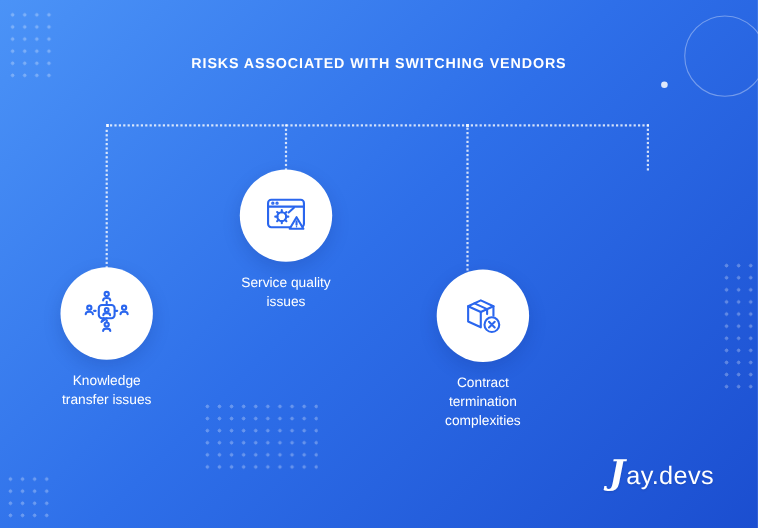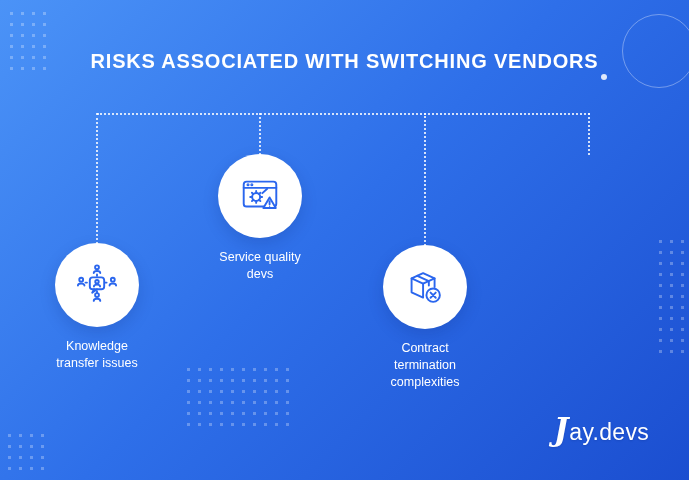--- a/index.html
+++ b/index.html
@@ -32,39 +32,39 @@
   }
   .small-dot{
     position:absolute; left:601px; top:74px;
     width:6px; height:6px; border-radius:50%;
     background:rgba(255,255,255,.85);
   }
 
   .title{
     position:absolute; top:50px; left:0; width:100%;
     text-align:center;
-    color:#ffffff; font-size:20px; font-weight:700;
+    color:#ffffff; font-size:13px; font-weight:700;
     letter-spacing:.8px;
   }
 
   
   .conn{ position:absolute; pointer-events:none; }
   .conn-h{ border-top:2px dotted rgba(255,255,255,.8); height:0; }
   .conn-v{ border-left:2px dotted rgba(255,255,255,.8); width:0; }
   #conn-main{ left:97px; top:113px; width:493px; }
   #conn-v1{ left:96px; top:113px; height:131px; }
   #conn-v2{ left:259px; top:113px; height:42px; }
   #conn-v3{ left:424px; top:113px; height:133px; }
   #conn-v4{ left:588px; top:113px; height:42px; }
 
   
   .node{ position:absolute; width:130px; text-align:center; }
   #node-1{ left:32px;  top:243px;text-align:center; }
   #node-2{ left:195px; top:154px; }
-  #node-3{ left:360px; top:245px; }
+  #node-3{ left:374px; top:245px; }
   #node-4{ left:524px; top:154px; }
 
   .icon-circle{
     width:84px; height:84px; margin:0 auto;
     background:#ffffff; border-radius:50%;
     display:flex; align-items:center; justify-content:center;
     box-shadow:0 6px 16px rgba(10,36,110,.18);
     color:#2a66ee;
   }
   .icon-circle svg{ display:block; }
@@ -147,21 +147,21 @@
         <circle cx="20" cy="25" r="4.2"></circle>
         <path d="M20 18.8 v2 M20 29.2 v2 M13.8 25 h2 M24.2 25 h2 M15.6 20.6 l1.4 1.4 M23 27.9 l1.4 1.4 M24.4 20.6 l-1.4 1.4 M17 27.9 l-1.4 1.4"></path>
 
         <path d="M26.5 21 l5 -4.5"></path>
 
         <path d="M34 25.5 L40.5 36.5 H27.5 Z" fill="#ffffff"></path>
         <path d="M34 29.5 v3.2"></path>
         <circle cx="34" cy="34.6" r="0.7" fill="currentColor" stroke="none"></circle>
       </svg>
     </div>
-    <div class="node-label">Service quality devs</div>
+    <div class="node-label">Service quality issues</div>
   </div>
 
   <div id="node-3" class="node">
     <div class="icon-circle">
       <svg width="46" height="46" viewBox="0 0 48 48" fill="none" stroke="currentColor" stroke-width="2" stroke-linecap="round" stroke-linejoin="round">
 
         <path d="M10 15 L22 9.5 L34 15 L22 20.5 Z"></path>
         <path d="M10 15 V29.5 L22 35 V20.5"></path>
         <path d="M34 15 V24"></path>
         <path d="M16 12.3 L28 17.8 V22.5"></path>

